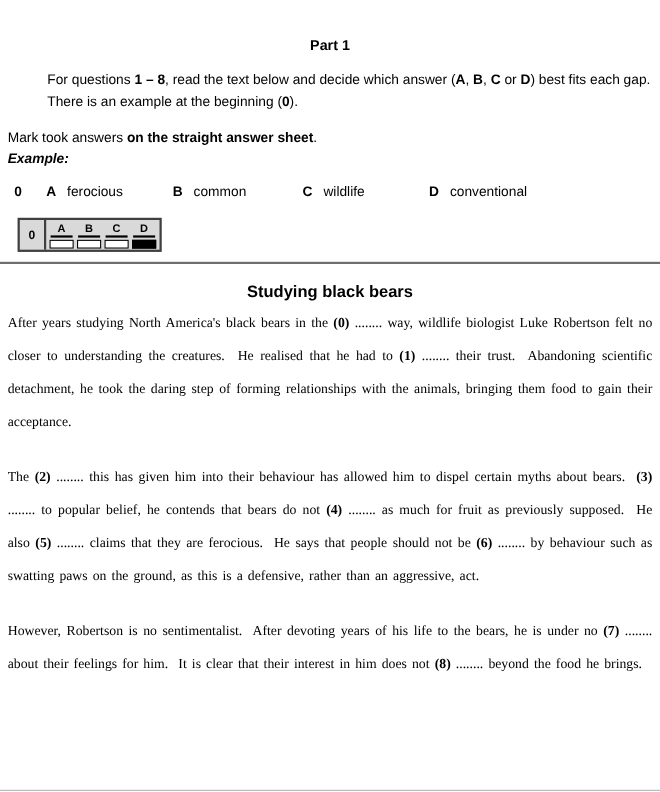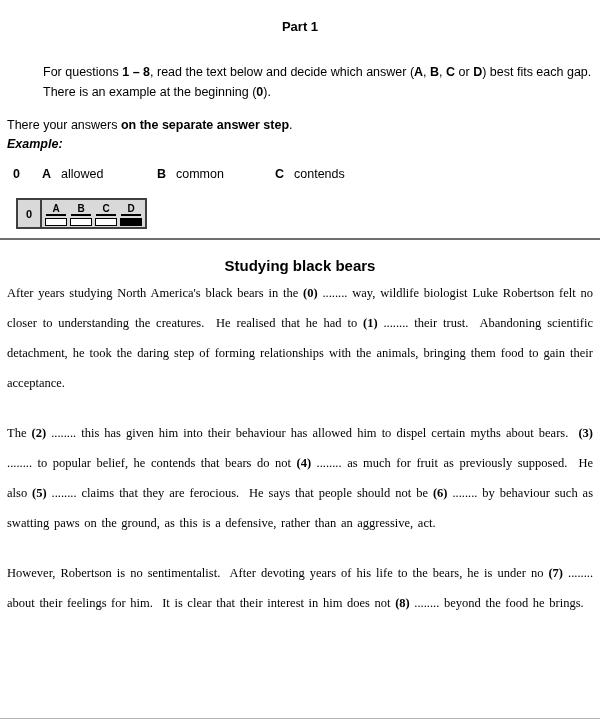--- a/index.html
+++ b/index.html
@@ -1,19 +1,19 @@
 <!DOCTYPE html>
 <html><head>
 <meta charset="utf-8">
 <style>
   html,body { margin:0; padding:0; background:#ffffff; }
   body { width:600px; height:720px; position:relative; font-family:"Liberation Sans", sans-serif; color:#000; overflow:hidden; }
   b { font-weight:bold; }
 
-  .part-title { position:absolute; top:19px; left:0; width:600px; text-align:center; font-size:13px; font-weight:bold; }
+  .part-title { position:absolute; top:33px; left:0; width:600px; text-align:center; font-size:13px; font-weight:bold; }
 
   .instructions { position:absolute; top:62px; left:7px; width:586px; font-size:12.5px; line-height:20px;margin-left:36px; }
   .mark-answers { position:absolute; top:115px; left:7px; width:586px; font-size:12.5px; line-height:20px; }
   .example-label { position:absolute; top:134px; left:7px; font-size:12.5px; font-weight:bold; line-height:20px;font-style:italic; }
 
   .options-row { position:absolute; top:164px; left:0; width:600px; height:20px; font-size:12.5px; line-height:20px; }
   .options-row .q-num { position:absolute; left:13px; font-weight:bold; }
   .option { position:absolute; white-space:nowrap; }
   .option .opt-letter { display:inline-block; width:19px; font-weight:bold; }
   .option-a { left:42px; } .option-b { left:157px; } .option-c { left:275px; } .option-d { left:390px; }
@@ -36,29 +36,30 @@
              text-align:justify; word-spacing:1.5px;font-family:Liberation Serif, serif; }
   .passage p { margin:0 0 20px 0; }
 </style>
 </head>
 <body>
 
 <div class="part-title">Part 1</div>
 
 <div class="instructions"><span>For questions </span><b>1 – 8</b><span>, read the text below and decide which answer (</span><b>A</b><span>, </span><b>B</b><span>, </span><b>C</b><span> or </span><b>D</b><span>) best fits each gap.&nbsp; There is an example at the beginning (</span><b>0</b><span>).</span></div>
 
-<div class="mark-answers"><span>There your answers </span><b>on the separate answer step</b><span>.</span></div>
+<div class="mark-answers"><span>Mark took answers </span><b>on the straight answer sheet</b><span>.</span></div>
 
 <div class="example-label">Example:</div>
 
 <div class="options-row">
   <span class="q-num">0</span>
-<span class="option option-a"><span class="opt-letter">A</span><span>allowed</span></span>
+<span class="option option-a"><span class="opt-letter">A</span><span>ferocious</span></span>
     <span class="option option-b"><span class="opt-letter">B</span><span>common</span></span>
-    <span class="option option-c"><span class="opt-letter">C</span><span>contends</span></span>
+    <span class="option option-c"><span class="opt-letter">C</span><span>wildlife</span></span>
+    <span class="option option-d"><span class="opt-letter">D</span><span>conventional</span></span>
   </div>
 
 <div class="answer-box">
   <span class="ab-num">0</span>
   <span class="ab-options">
       <span class="ab-col">
         <span class="ab-letter">A</span>
         <span class="ab-lozenge"></span>
       </span>
       <span class="ab-col">

